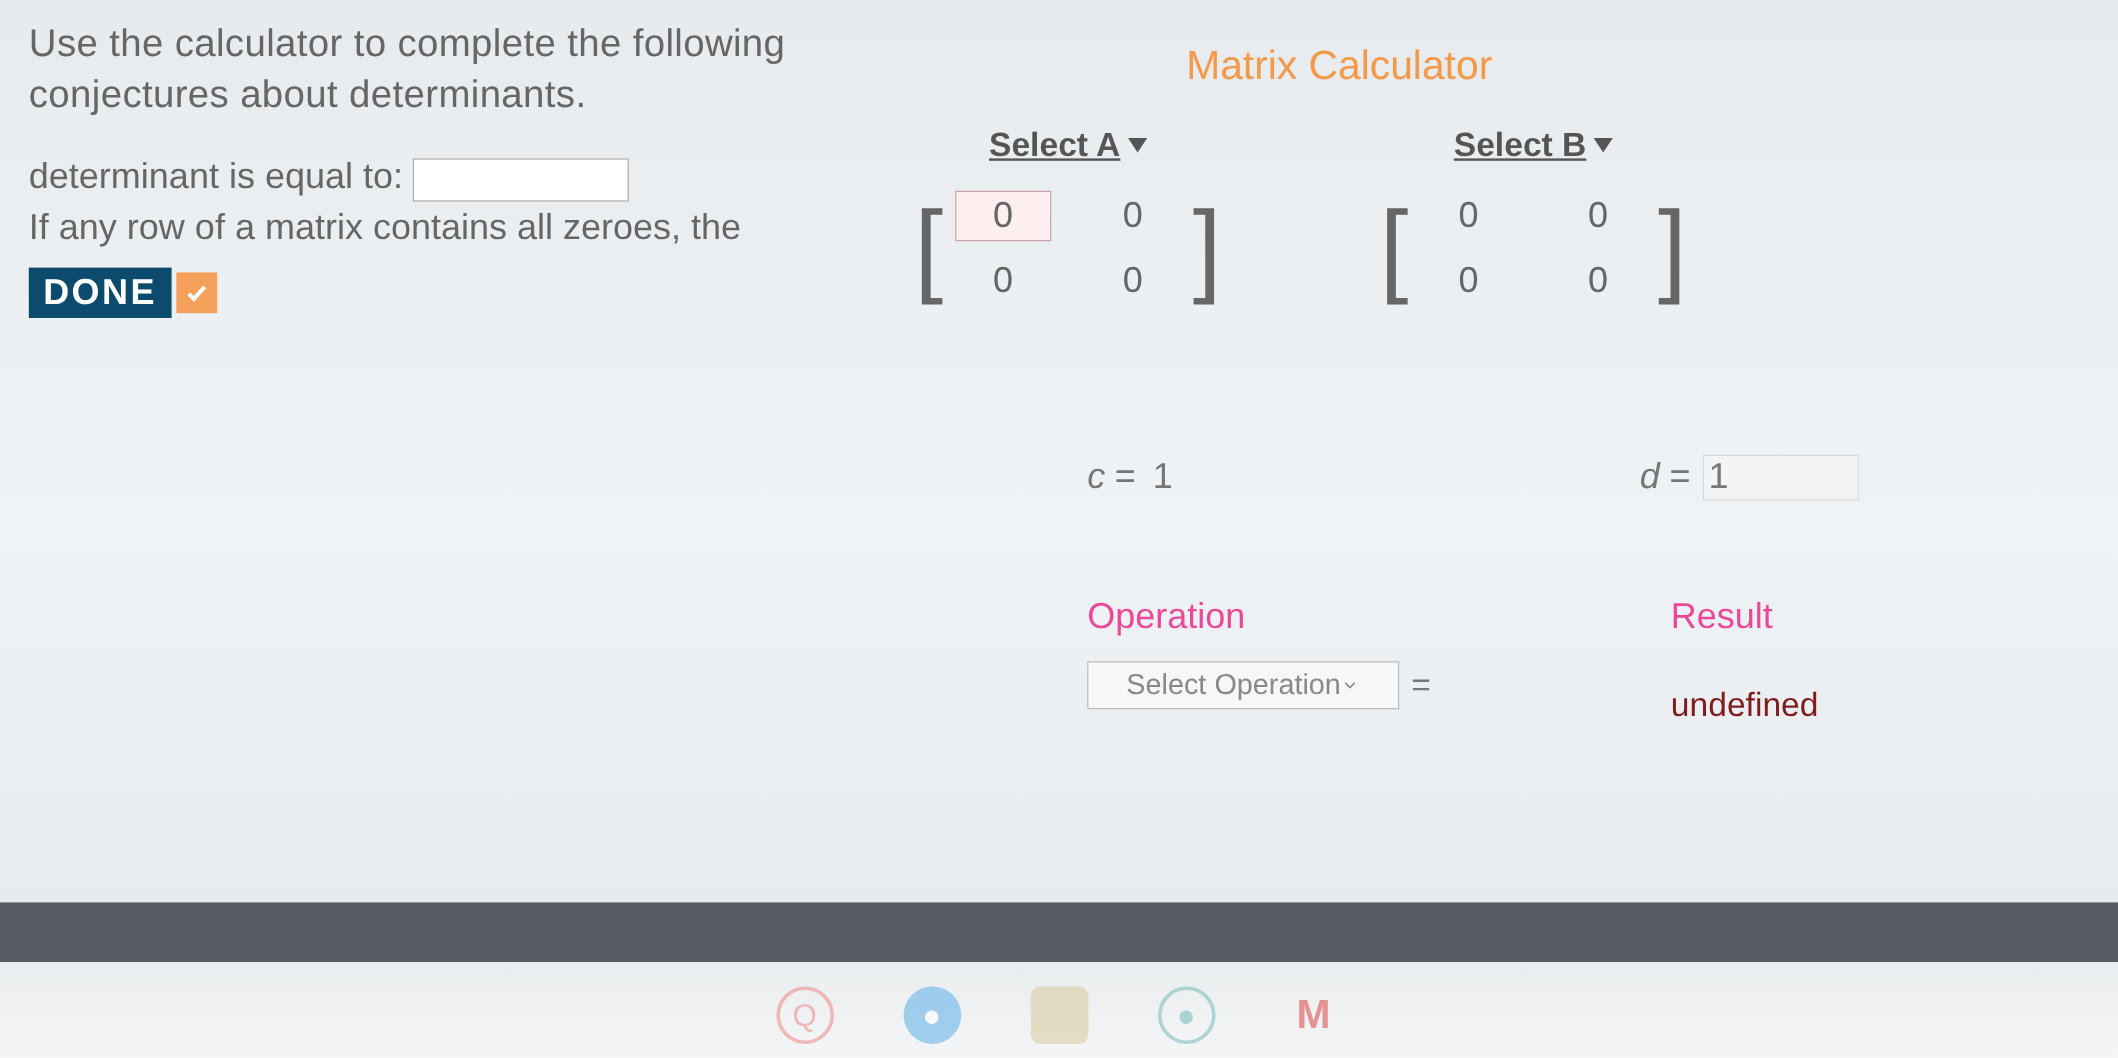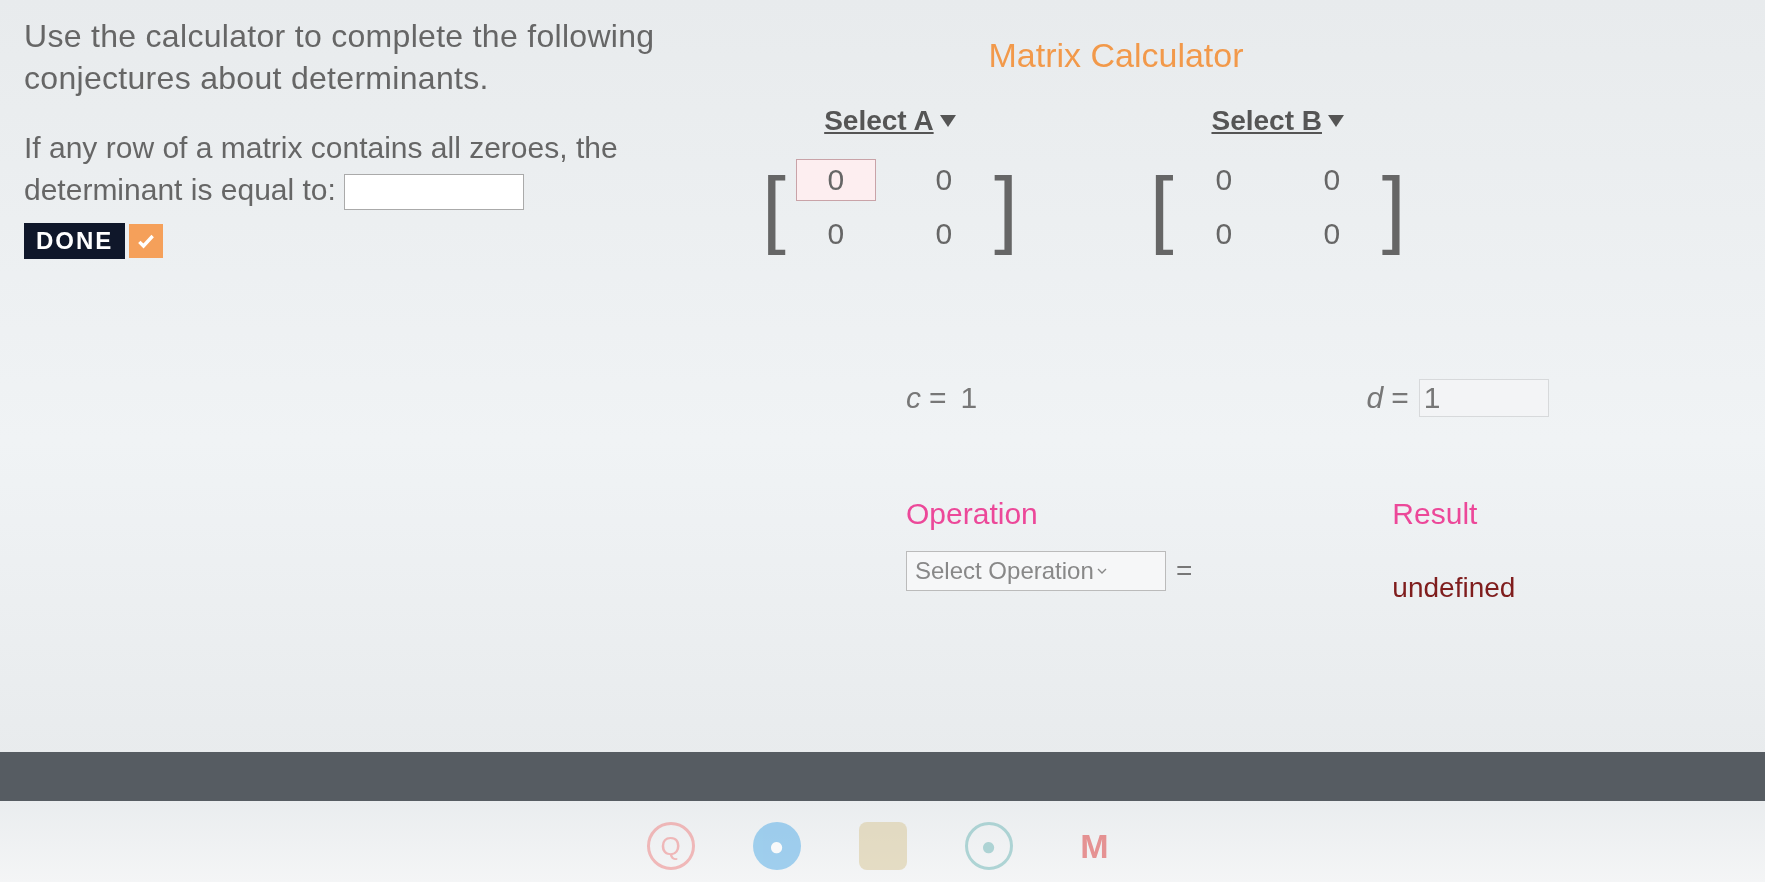--- a/index.html
+++ b/index.html
@@ -47,23 +47,23 @@
       font-size: 24px;
       padding: 2px 6px;
       color: #444;
     }
     .done-row {
       margin-top: 12px;
       display: flex;
       align-items: center;
     }
     .done-button {
-      background: #0f172a;
+      background: #0c4a6e;
       color: #fff;
-      font-size: 24px;
+      font-size: 30px;
       font-weight: bold;
       letter-spacing: 2px;
       padding: 4px 12px;
       border: none;
       cursor: pointer;
       display: inline-block;
       text-align: right;
     }
     .done-check {
       display: inline-flex;
@@ -213,21 +213,21 @@
     .op-select {
       border: 1px solid #bbb;
       background: #f6f7f8;
       font-size: 24px;
       color: #888;
       padding: 4px 8px;
       height: 40px;
       width: 260px;
       display: flex;
       align-items: center;
-      justify-content: flex-start;
+      justify-content: center;
       cursor: pointer;
     }
     .op-eq {
       font-size: 28px;
       color: #777;
     }
     .result-col .result-value {
       font-size: 28px;
       color: #7f1d1d;
       margin-top: 21px;
@@ -261,25 +261,25 @@
       opacity: 0.55;
     }
   </style>
 </head>
 <body>
 
 <div class="main-area">
   <div class="left-panel">
     <div class="instruction-text">Use the calculator to complete the following conjectures about determinants.</div>
     <div class="question-block">
-      <div class="question-text">If any row of a matrix contains all zeroes, the</div>
       <div class="question-text">
         <span>determinant is equal to:</span>
         <input type="text" class="answer-input" value="" style="">
       </div>
+      <div class="question-text">If any row of a matrix contains all zeroes, the</div>
       <div class="done-row">
         <button class="done-button">DONE</button>
         <span class="done-check">
           <svg width="20" height="20" viewBox="0 0 24 24" fill="none" stroke="#fff" stroke-width="4">
               <polyline points="4,13 9,18 20,6"></polyline>
             </svg>
         </span>
       </div>
     </div>
   </div>

